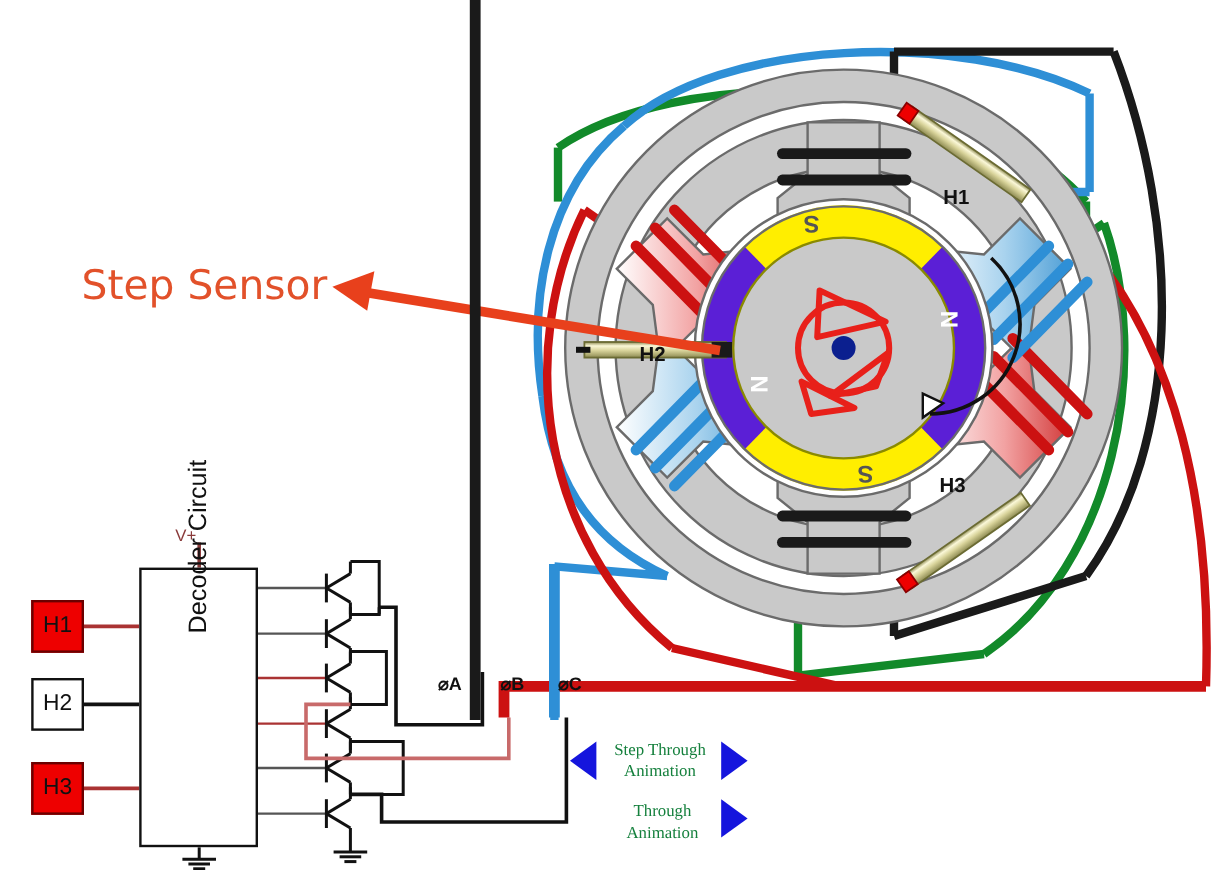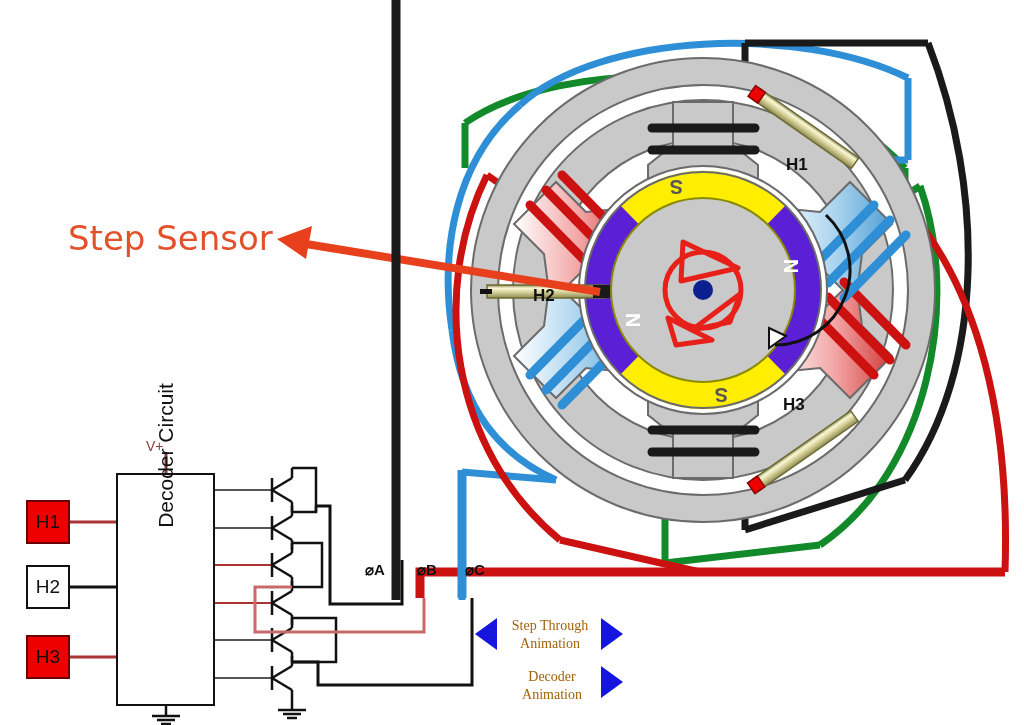--- a/index.html
+++ b/index.html
@@ -29,21 +29,21 @@
   .hbox.off{background:#fff;color:#111;}
   #hbox-1{left:26px;top:500px;}
   #hbox-2{left:26px;top:565px;}
   #hbox-3{left:26px;top:635px;}
   #decoder-box{position:absolute;left:116px;top:473px;width:99px;height:233px;
       box-sizing:border-box;border:2px solid #111;background:#fff;}
   #decoder-label{position:absolute;left:116px;top:473px;width:233px;height:99px;
       transform:rotate(-90deg);transform-origin:49.5px 49.5px;
       display:flex;align-items:center;justify-content:center;
       font-size:21px;color:#111;font-family:"Liberation Sans",sans-serif;}
-  .anim-txt{position:absolute;text-align:center;font-size:14px;color:#a16207;
+  .anim-txt{position:absolute;text-align:center;font-size:14px;color:#15803d;
       font-family:"Liberation Serif",serif;line-height:1.25;}
   #step-text{left:497px;top:617px;width:106px;}
   #resume-text{left:506px;top:668px;width:92px;}
   .tri{position:absolute;width:0;height:0;}
   .tri-l{border-top:16px solid transparent;border-bottom:16px solid transparent;
       border-right:22px solid #1515DD;}
   .tri-r{border-top:16px solid transparent;border-bottom:16px solid transparent;
       border-left:22px solid #1515DD;}
   #step-left{left:475px;top:618px;}
   #step-right{left:601px;top:618px;}
@@ -342,18 +342,18 @@
   <div class="hbox on" id="hbox-3">H3</div>
 
   <div class="tri tri-l" id="step-left"></div>
   <div class="anim-txt" id="step-text">
     <div>Step Through</div>
     <div>Animation</div>
   </div>
   <div class="tri tri-r" id="step-right"></div>
 
   <div class="anim-txt" id="resume-text">
-    <div>Decoder</div>
+    <div>Through</div>
     <div>Animation</div>
   </div>
   <div class="tri tri-r" id="resume-right"></div>
 
 </div>
 
 </body></html>

